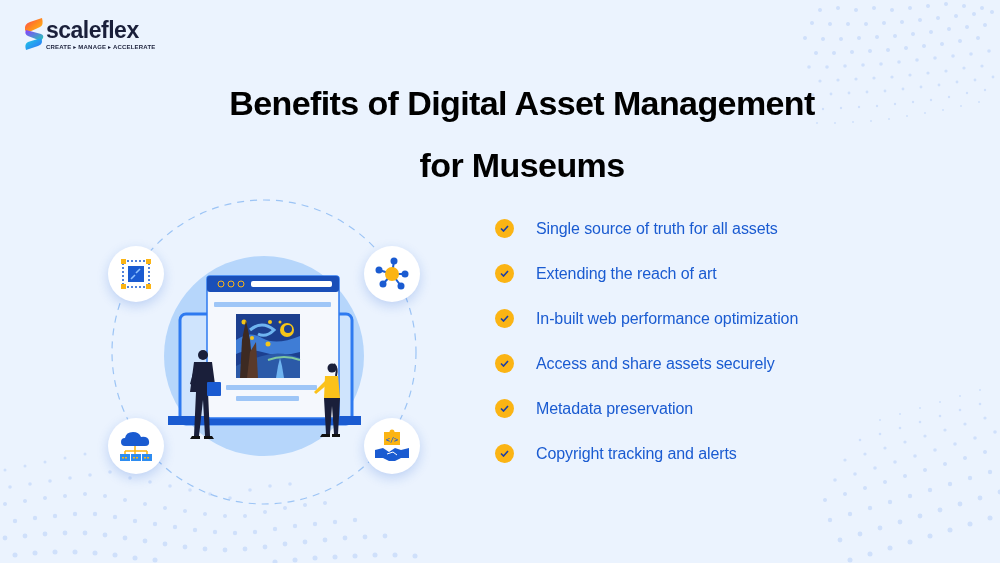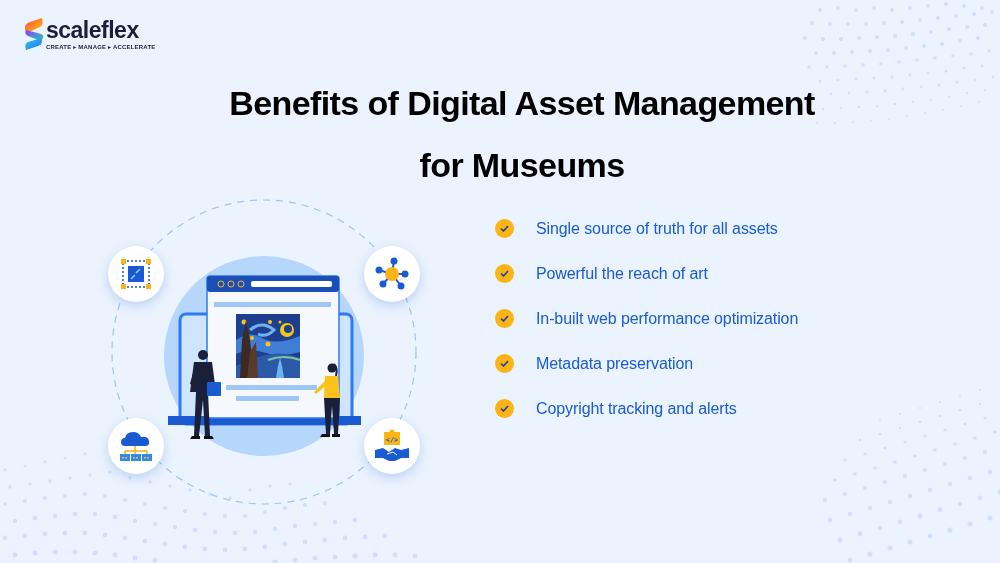--- a/index.html
+++ b/index.html
@@ -447,36 +447,44 @@
         </svg>
       </span>
     <span class="benefit-label">Single source of truth for all assets</span>
   </li>
   <li class="benefit">
     <span class="check">
         <svg width="9" height="7" viewBox="0 0 9 7">
           <path d="M1 3.5 L3.5 6 L8 1" fill="none" stroke="#1a3fa8" stroke-width="1.6"></path>
         </svg>
       </span>
-    <span class="benefit-label">Powerful the reach of art</span>
+    <span class="benefit-label">Extending the reach of art</span>
   </li>
   <li class="benefit">
     <span class="check">
         <svg width="9" height="7" viewBox="0 0 9 7">
           <path d="M1 3.5 L3.5 6 L8 1" fill="none" stroke="#1a3fa8" stroke-width="1.6"></path>
         </svg>
       </span>
     <span class="benefit-label">In-built web performance optimization</span>
   </li>
   <li class="benefit">
     <span class="check">
         <svg width="9" height="7" viewBox="0 0 9 7">
           <path d="M1 3.5 L3.5 6 L8 1" fill="none" stroke="#1a3fa8" stroke-width="1.6"></path>
         </svg>
       </span>
+    <span class="benefit-label">Access and share assets securely</span>
+  </li>
+  <li class="benefit">
+    <span class="check">
+        <svg width="9" height="7" viewBox="0 0 9 7">
+          <path d="M1 3.5 L3.5 6 L8 1" fill="none" stroke="#1a3fa8" stroke-width="1.6"></path>
+        </svg>
+      </span>
     <span class="benefit-label">Metadata preservation</span>
   </li>
   <li class="benefit">
     <span class="check">
         <svg width="9" height="7" viewBox="0 0 9 7">
           <path d="M1 3.5 L3.5 6 L8 1" fill="none" stroke="#1a3fa8" stroke-width="1.6"></path>
         </svg>
       </span>
     <span class="benefit-label">Copyright tracking and alerts</span>
   </li>

